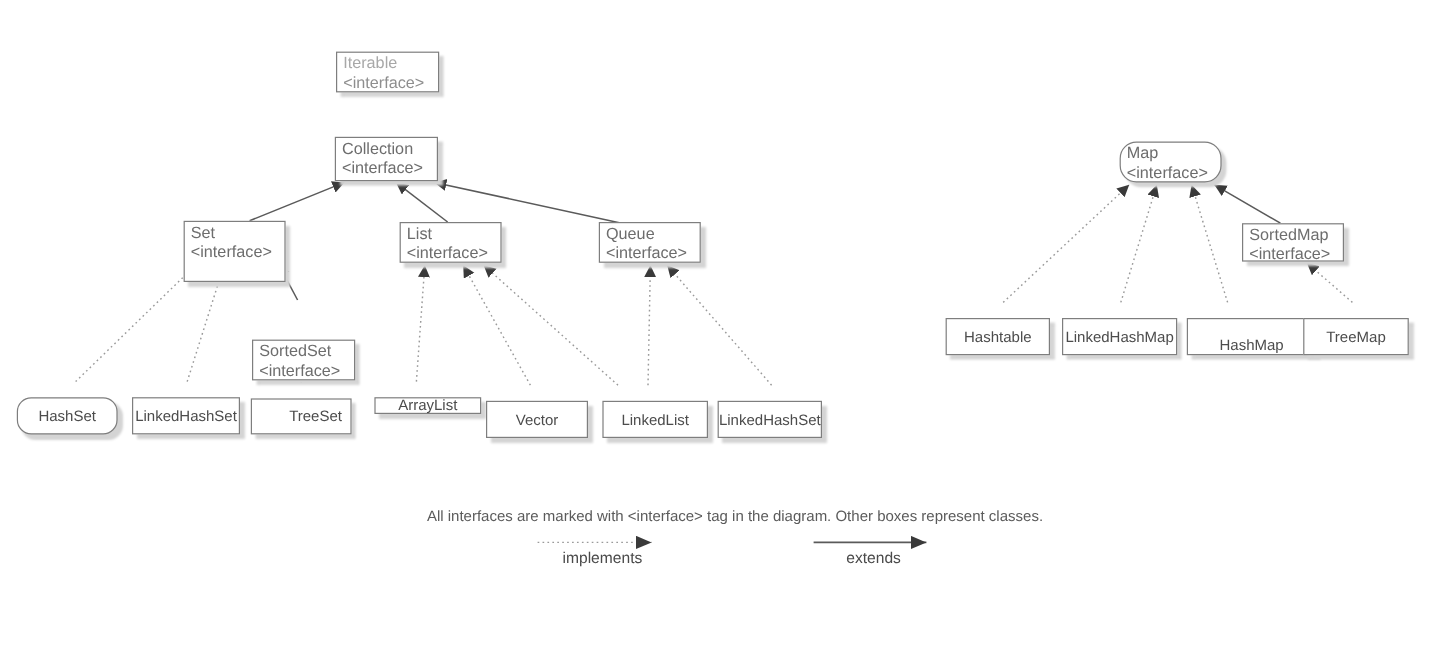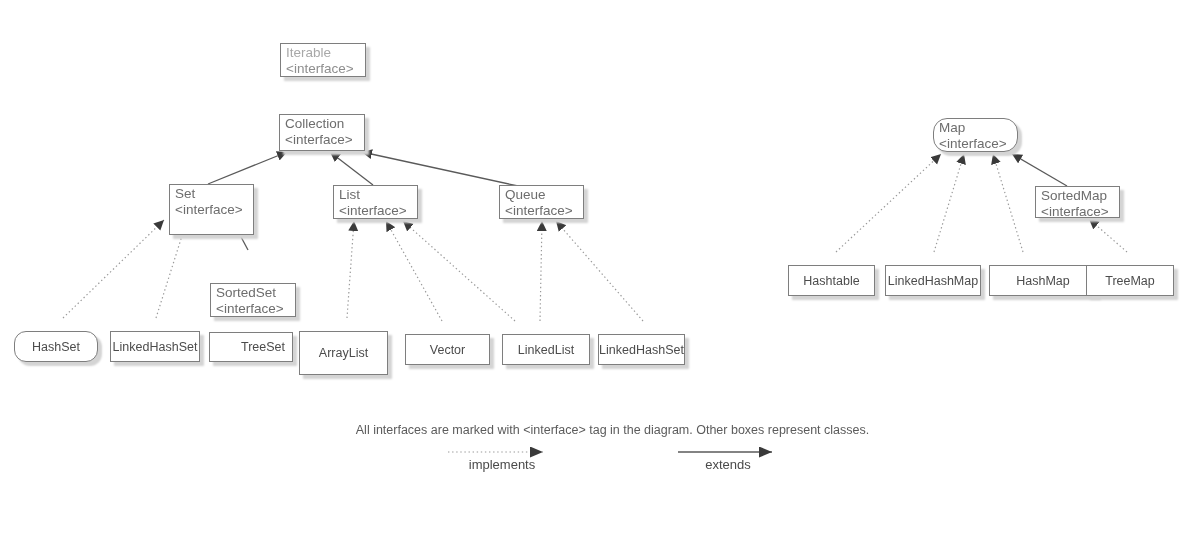--- a/index.html
+++ b/index.html
@@ -75,21 +75,21 @@
   <div class="legend-label" id="legend-extends-label">extends</div>
 
 <div class="node interface muted" style="left: 280px; top: 43px; width: 86px; height: 34px;">
       <span class="label">Iterable</span>
       <span class="tag">&lt;interface&gt;</span>
     </div>
     <div class="node interface" style="left: 279px; top: 114px; width: 86px; height: 37px;">
       <span class="label">Collection</span>
       <span class="tag">&lt;interface&gt;</span>
     </div>
-    <div class="node interface" style="left: 153px; top: 184px; width: 85px; height: 51px; margin-left: 16px;">
+    <div class="node interface" style="left: 153px; top: 184px; width: 85px; height: 51px;">
       <span class="label">Set</span>
       <span class="tag">&lt;interface&gt;</span>
     </div>
     <div class="node interface" style="left: 333px; top: 185px; width: 85px; height: 34px;">
       <span class="label">List</span>
       <span class="tag">&lt;interface&gt;</span>
     </div>
     <div class="node interface" style="left: 499px; top: 185px; width: 85px; height: 34px;">
       <span class="label">Queue</span>
       <span class="tag">&lt;interface&gt;</span>
@@ -100,21 +100,21 @@
     </div>
     <div class="node class" style="left: 14px; top: 318px; width: 84px; height: 31px; border-radius: 12px;">
       <span class="label">HashSet</span>
     </div>
     <div class="node class" style="left: 110px; top: 318px; width: 90px; height: 31px;">
       <span class="label">LinkedHashSet</span>
     </div>
     <div class="node class" style="left: 209px; top: 319px; width: 84px; height: 30px; padding-left: 24px;">
       <span class="label">TreeSet</span>
     </div>
-    <div class="node class" style="left: 299px; top: 318px; width: 89px; height: 44px;">
+    <div class="node class" style="left: 312px; top: 318px; width: 89px; height: 14px;">
       <span class="label">ArrayList</span>
     </div>
     <div class="node class" style="left: 405px; top: 321px; width: 85px; height: 31px;">
       <span class="label">Vector</span>
     </div>
     <div class="node class" style="left: 502px; top: 321px; width: 88px; height: 31px;">
       <span class="label">LinkedList</span>
     </div>
     <div class="node class" style="left: 598px; top: 321px; width: 87px; height: 31px;">
       <span class="label">LinkedHashSet</span>
@@ -126,19 +126,19 @@
     <div class="node interface" style="left: 1035px; top: 186px; width: 85px; height: 32px;">
       <span class="label">SortedMap</span>
       <span class="tag">&lt;interface&gt;</span>
     </div>
     <div class="node class" style="left: 788px; top: 252px; width: 87px; height: 31px;">
       <span class="label">Hashtable</span>
     </div>
     <div class="node class" style="left: 885px; top: 252px; width: 96px; height: 31px;">
       <span class="label">LinkedHashMap</span>
     </div>
-    <div class="node class" style="left: 989px; top: 252px; width: 108px; height: 31px;">
+    <div class="node class" style="left: 989px; top: 252px; width: 108px; height: 31px; align-items: flex-end;">
       <span class="label">HashMap</span>
     </div>
     <div class="node class" style="left: 1086px; top: 252px; width: 88px; height: 31px;">
       <span class="label">TreeMap</span>
     </div>
   </div>
 
 </body></html>

